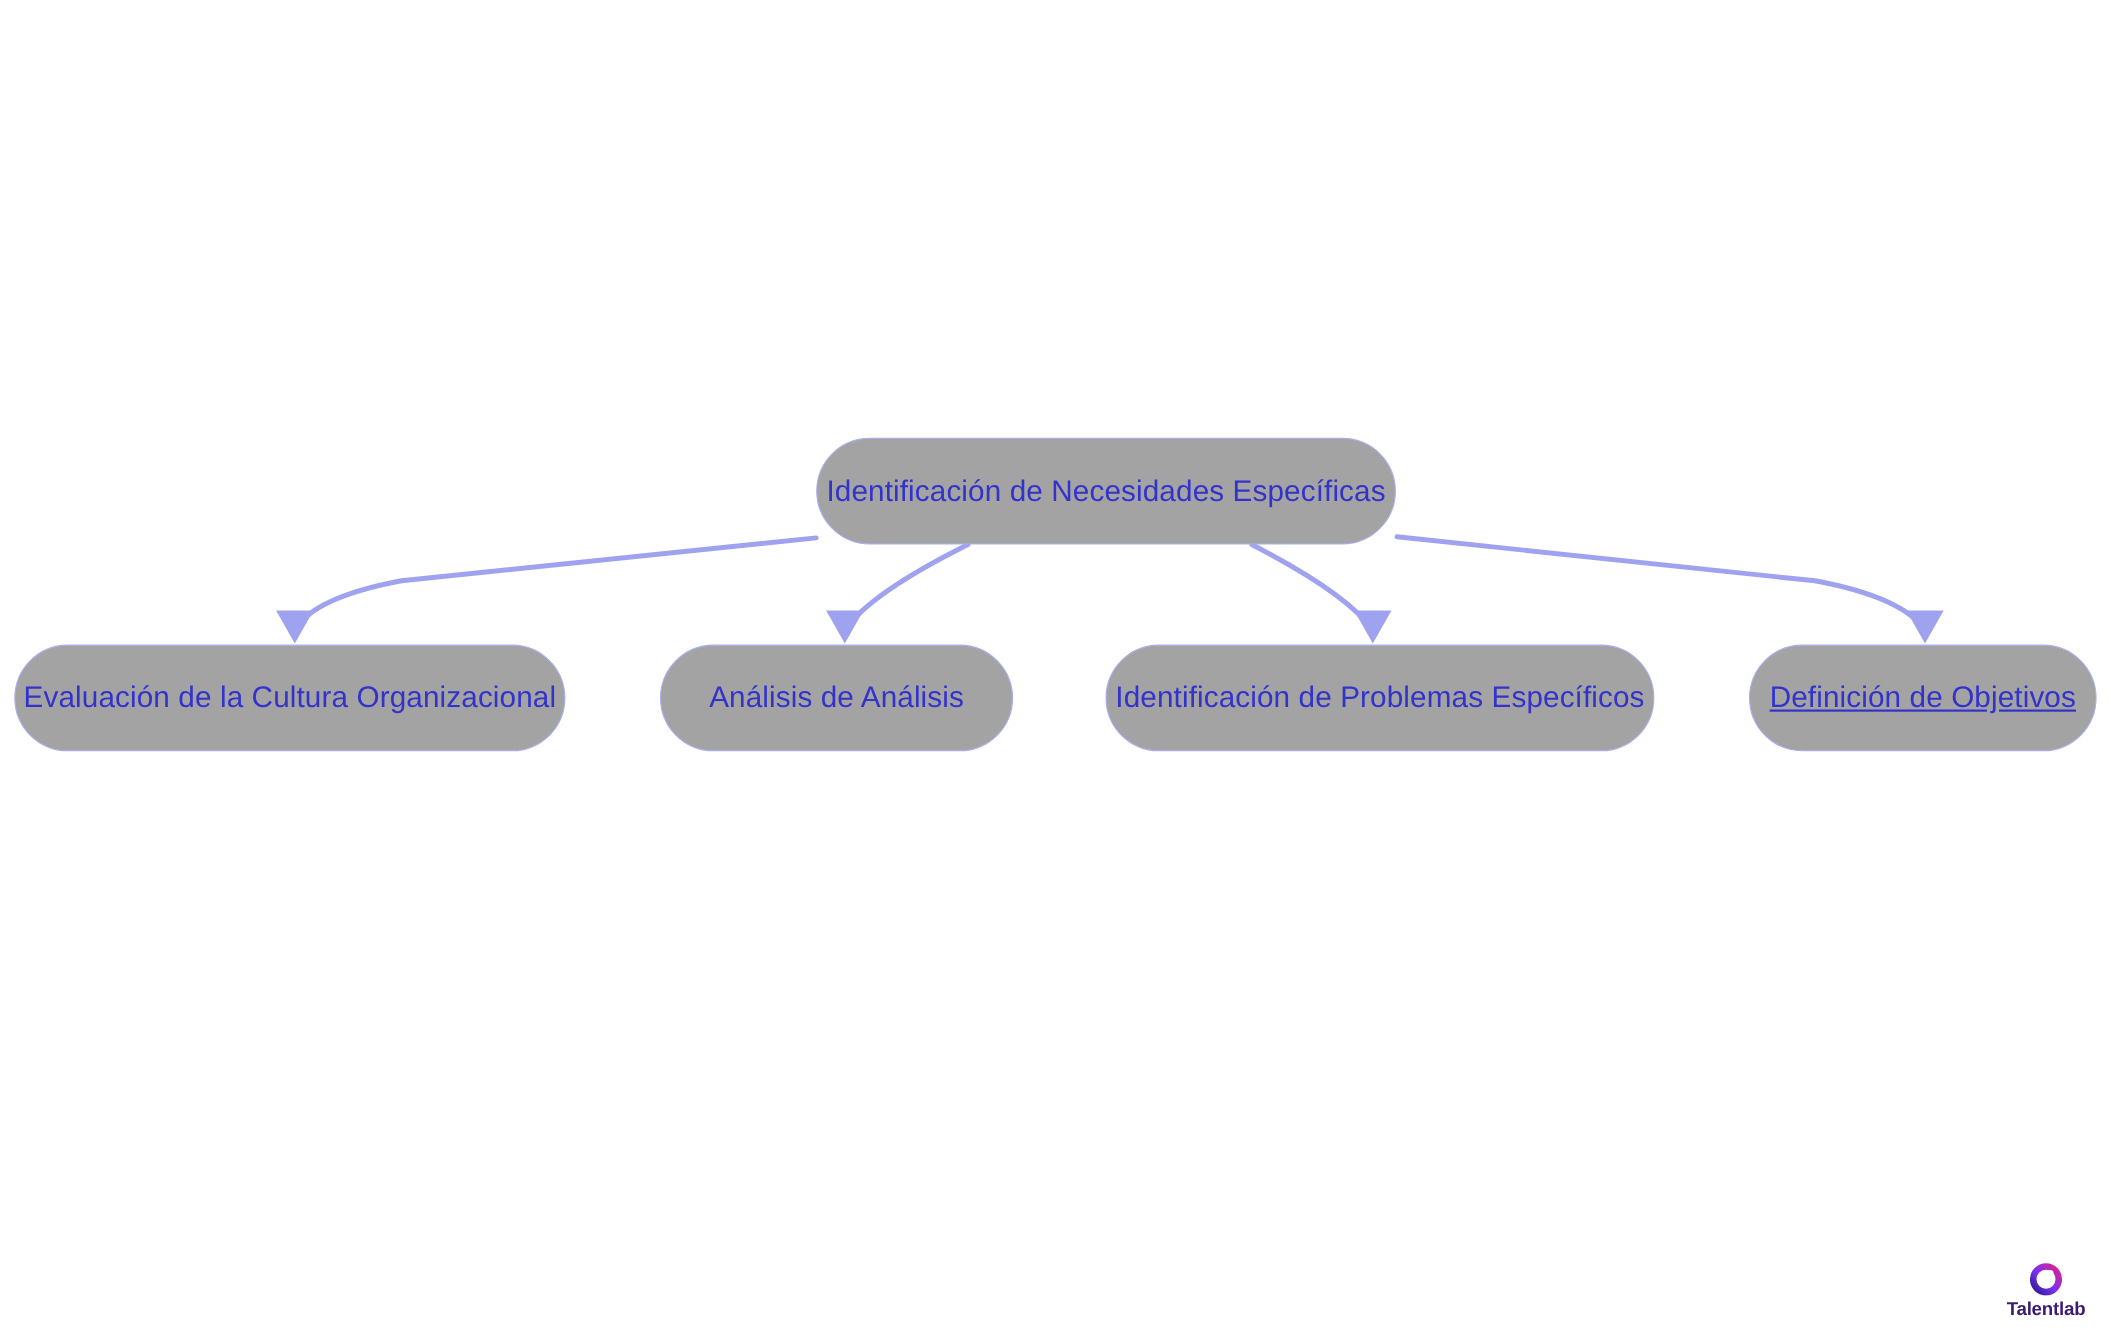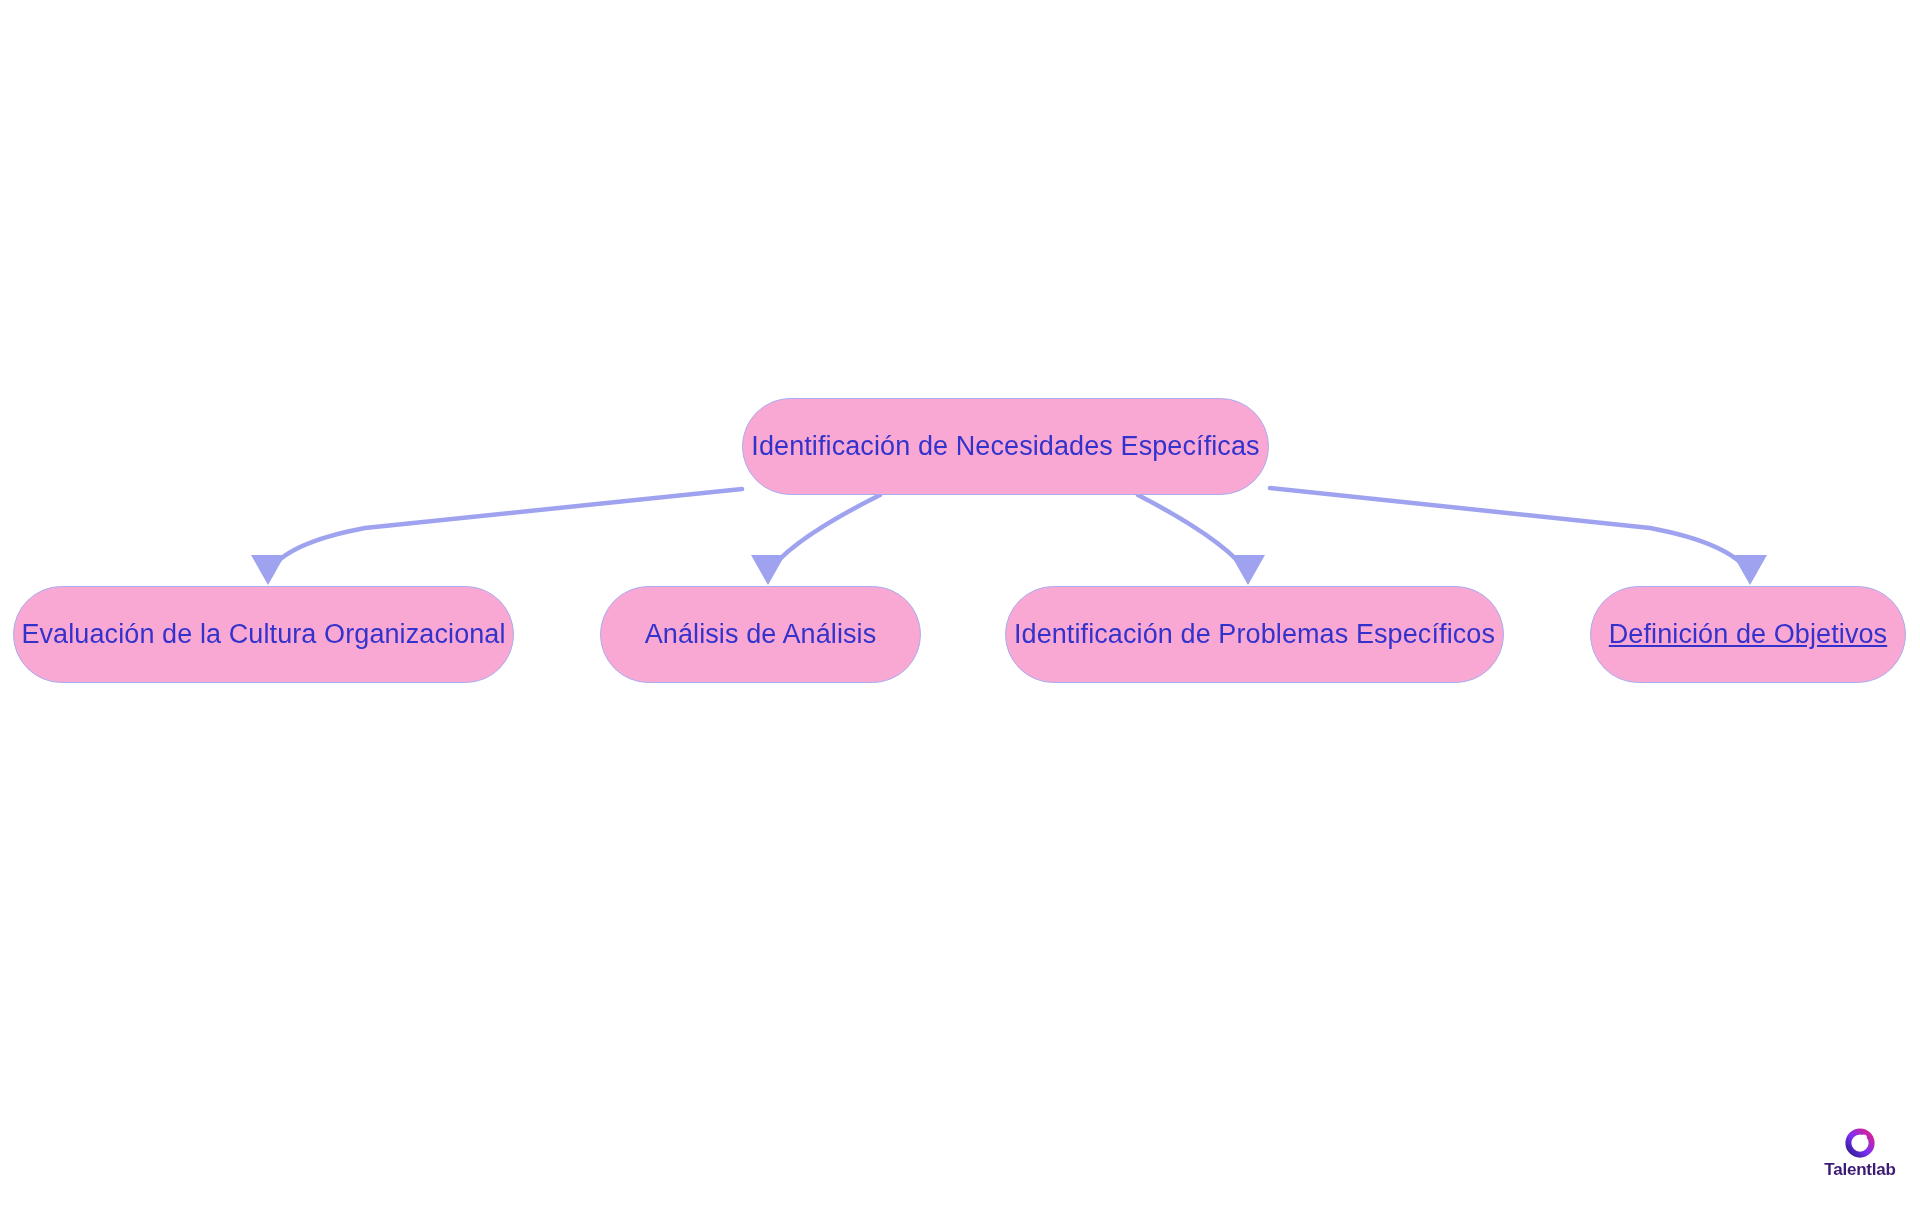--- a/index.html
+++ b/index.html
@@ -30,21 +30,21 @@
     height: 1215px;
     pointer-events: none;
   }
 
   .node {
     position: absolute;
     box-sizing: border-box;
     display: flex;
     align-items: center;
     justify-content: center;
-    background: #f9a8d4;
+    background: #a3a3a3;
     border: 1.6px solid #a9adef;
     border-radius: 999px;
     color: #3333cc;
     letter-spacing: 0.1px;
     white-space: nowrap;
   }
 
   .node-label {
     font-size: 27px;
     line-height: 1;
@@ -91,21 +91,21 @@
   
   #brand-logo {
     position: absolute;
     left: 1810px;
     top: 1128px;
     width: 100px;
     height: 70px;
     display: flex;
     flex-direction: column;
     align-items: center;
-    justify-content: flex-start;
+    justify-content: flex-end;
   }
   #brand-mark {
     width: 30px;
     height: 30px;
     display: block;
   }
   #brand-wordmark {
     margin-top: 3px;
     font-size: 17px;
     font-weight: 700;

